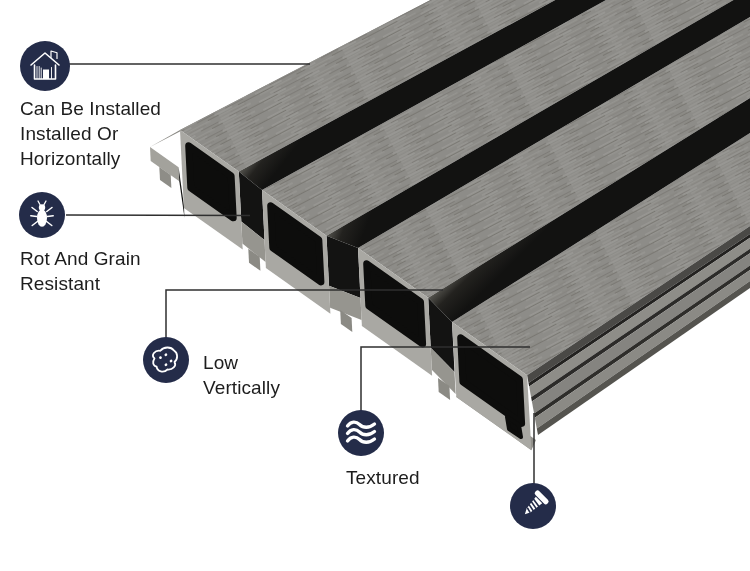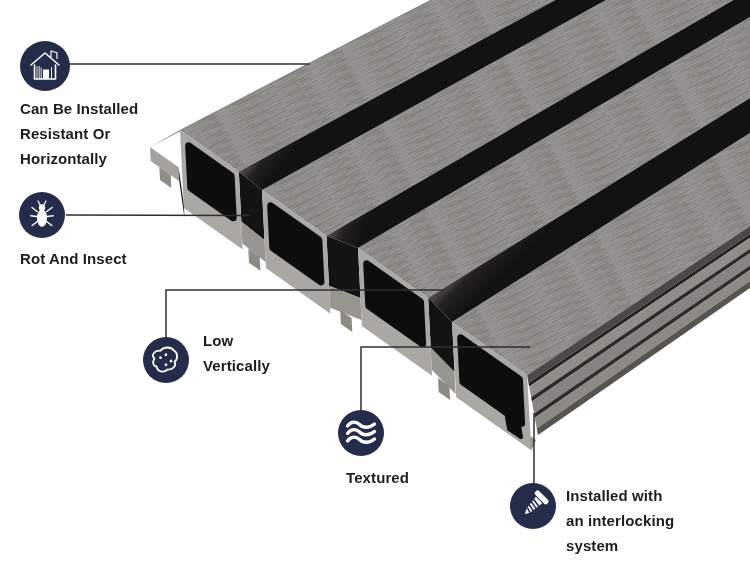--- a/index.html
+++ b/index.html
@@ -2,21 +2,21 @@
 <html><head>
 <meta charset="utf-8">
 <style>
   html,body{margin:0;padding:0;background:#ffffff;}
   .stage{
     position:relative;width:750px;height:571px;background:#ffffff;
     overflow:hidden;font-family:"Liberation Sans",sans-serif;
   }
   .board-svg{position:absolute;left:0;top:0;}
   .label{
-    position:absolute;font-size:15px;font-weight:700;color:#1d1d1d;
+    position:absolute;font-size:19px;font-weight:400;color:#1d1d1d;
     line-height:25px;letter-spacing:.1px;
   }
   .label span{display:block;white-space:nowrap;}
 </style>
 </head>
 <body>
 
 <div class="stage">
 
   <svg class="board-svg" width="750" height="571" viewBox="0 0 750 571">
@@ -163,36 +163,32 @@
           <path d="M -4.1,-1.8 L 4.1,-0.4"></path>
           <path d="M -3.5,1.8 L 3.5,3.2"></path>
           <path d="M -2.2,5.4 L 2.2,6.6"></path>
         </g>
       </g>
     </g>
   </svg>
 
   <div class="label" style="left:20px;top:96px">
     <span>Can Be Installed</span>
-    <span>Resistant Or</span>
+    <span>Installed Or</span>
     <span>Horizontally</span>
   </div>
 
   <div class="label" style="left:20px;top:246px">
-    <span>Rot And Insect</span>
+    <span>Rot And Grain</span>
+    <span>Resistant</span>
   </div>
 
-  <div class="label" style="left:203px;top:328px">
+  <div class="label" style="left:203px;top:350px">
     <span>Low</span>
     <span>Vertically</span>
   </div>
 
   <div class="label" style="left:346px;top:465px">
     <span>Textured</span>
   </div>
 
-  <div class="label" style="left:566px;top:483px">
-    <span>Installed with</span>
-    <span>an interlocking</span>
-    <span>system</span>
-  </div>
 
 </div>
 
 </body></html>

